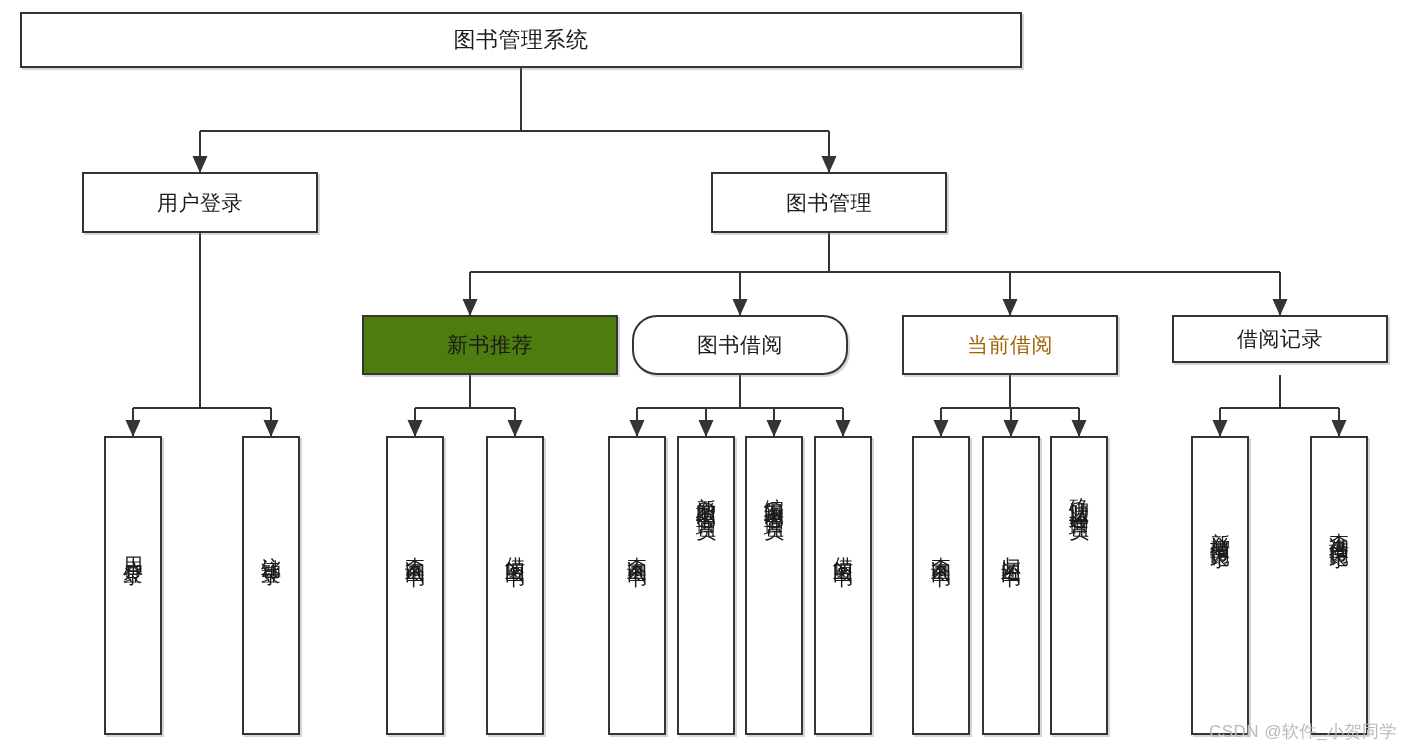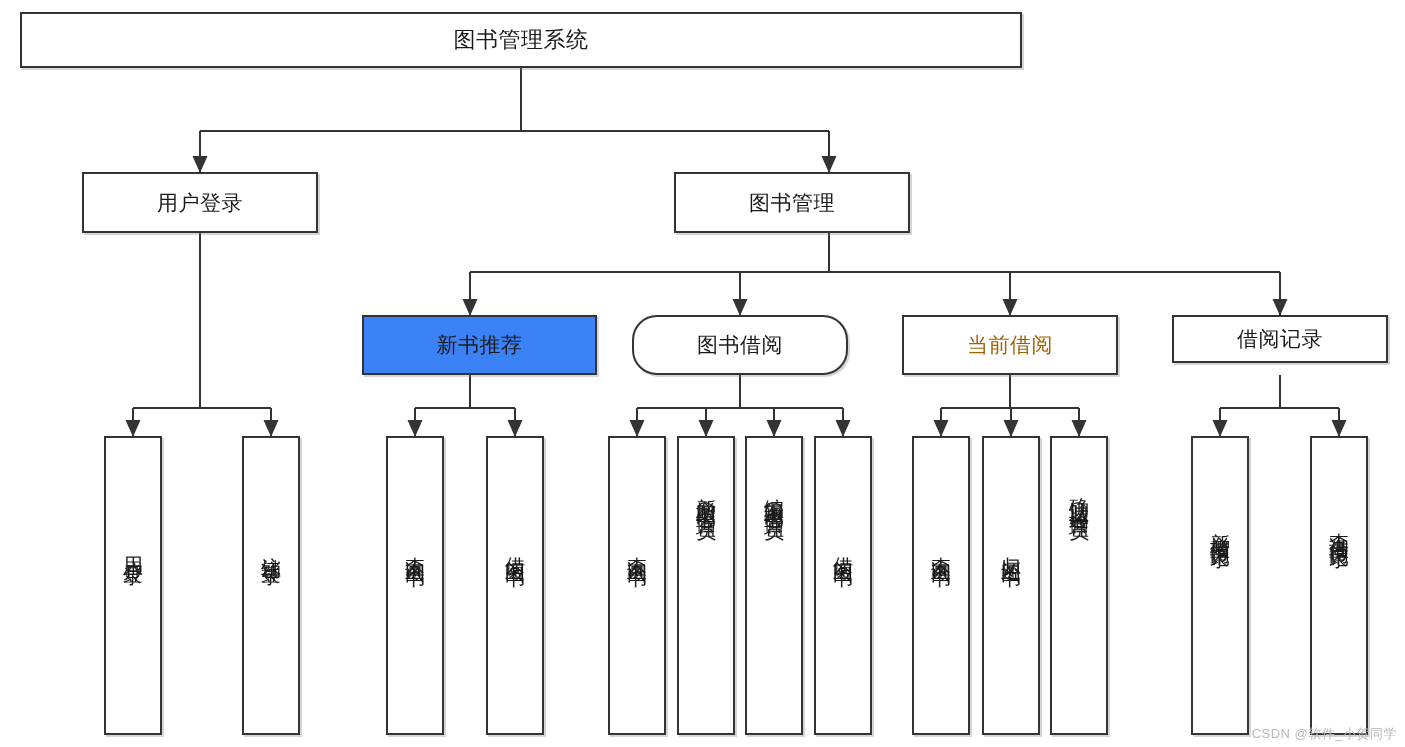--- a/index.html
+++ b/index.html
@@ -55,21 +55,21 @@
     font-size: 20px;
     letter-spacing: 3.5px;
     line-height: 1.05;
     white-space: nowrap;
     text-align: center;
   }
   .watermark {
     position: absolute;
     right: 8px;
     bottom: 4px;
-    font-size: 13px;
+    font-size: 17px;
     color: #b9b9b9;
     letter-spacing: 0.5px;
     white-space: nowrap;
     z-index: 5;
   }
 </style>
 </head>
 <body>
 
 <div id="canvas">
@@ -127,24 +127,24 @@
       <line x1="1339" y1="408" x2="1339" y2="436" stroke="#343434" stroke-width="2.2" shape-rendering="crispEdges"></line>
       <polygon points="1331.5,420 1346.5,420 1339,437" fill="#343434"></polygon>
     </svg>
   <div id="nodes">
       <div class="node horizontal root" style="left: 20px; top: 12px; width: 1002px; height: 56px; border-color: rgb(52, 52, 52); background: rgb(255, 255, 255); color: rgb(26, 26, 26);">
         <span>图书管理系统</span>
       </div>
       <div class="node horizontal" style="left: 82px; top: 172px; width: 236px; height: 61px; border-color: rgb(52, 52, 52); background: rgb(255, 255, 255); color: rgb(26, 26, 26);">
         <span>用户登录</span>
       </div>
-      <div class="node horizontal" style="left: 674px; top: 172px; width: 236px; height: 61px; border-color: rgb(52, 52, 52); background: rgb(255, 255, 255); color: rgb(26, 26, 26);">
+      <div class="node horizontal" style="left: 711px; top: 172px; width: 236px; height: 61px; border-color: rgb(52, 52, 52); background: rgb(255, 255, 255); color: rgb(26, 26, 26);">
         <span>图书管理</span>
       </div>
-      <div class="node horizontal" style="left: 362px; top: 315px; width: 235px; height: 60px; border-color: rgb(52, 52, 52); background: #3b82f6; color: rgb(26, 26, 26);">
+      <div class="node horizontal" style="left: 362px; top: 315px; width: 256px; height: 60px; border-color: rgb(52, 52, 52); background: #4d7c0f; color: rgb(26, 26, 26);">
         <span>新书推荐</span>
       </div>
       <div class="node horizontal" style="left: 632px; top: 315px; width: 216px; height: 60px; border-color: rgb(52, 52, 52); background: rgb(255, 255, 255); color: rgb(26, 26, 26); border-radius: 25px;">
         <span>图书借阅</span>
       </div>
       <div class="node horizontal" style="left: 902px; top: 315px; width: 216px; height: 60px; border-color: rgb(52, 52, 52); background: rgb(255, 255, 255); color: #a16207;">
         <span>当前借阅</span>
       </div>
       <div class="node horizontal" style="left: 1172px; top: 315px; width: 216px; height: 48px; border-color: rgb(52, 52, 52); background: rgb(255, 255, 255); color: rgb(26, 26, 26);">
         <span>借阅记录</span>

